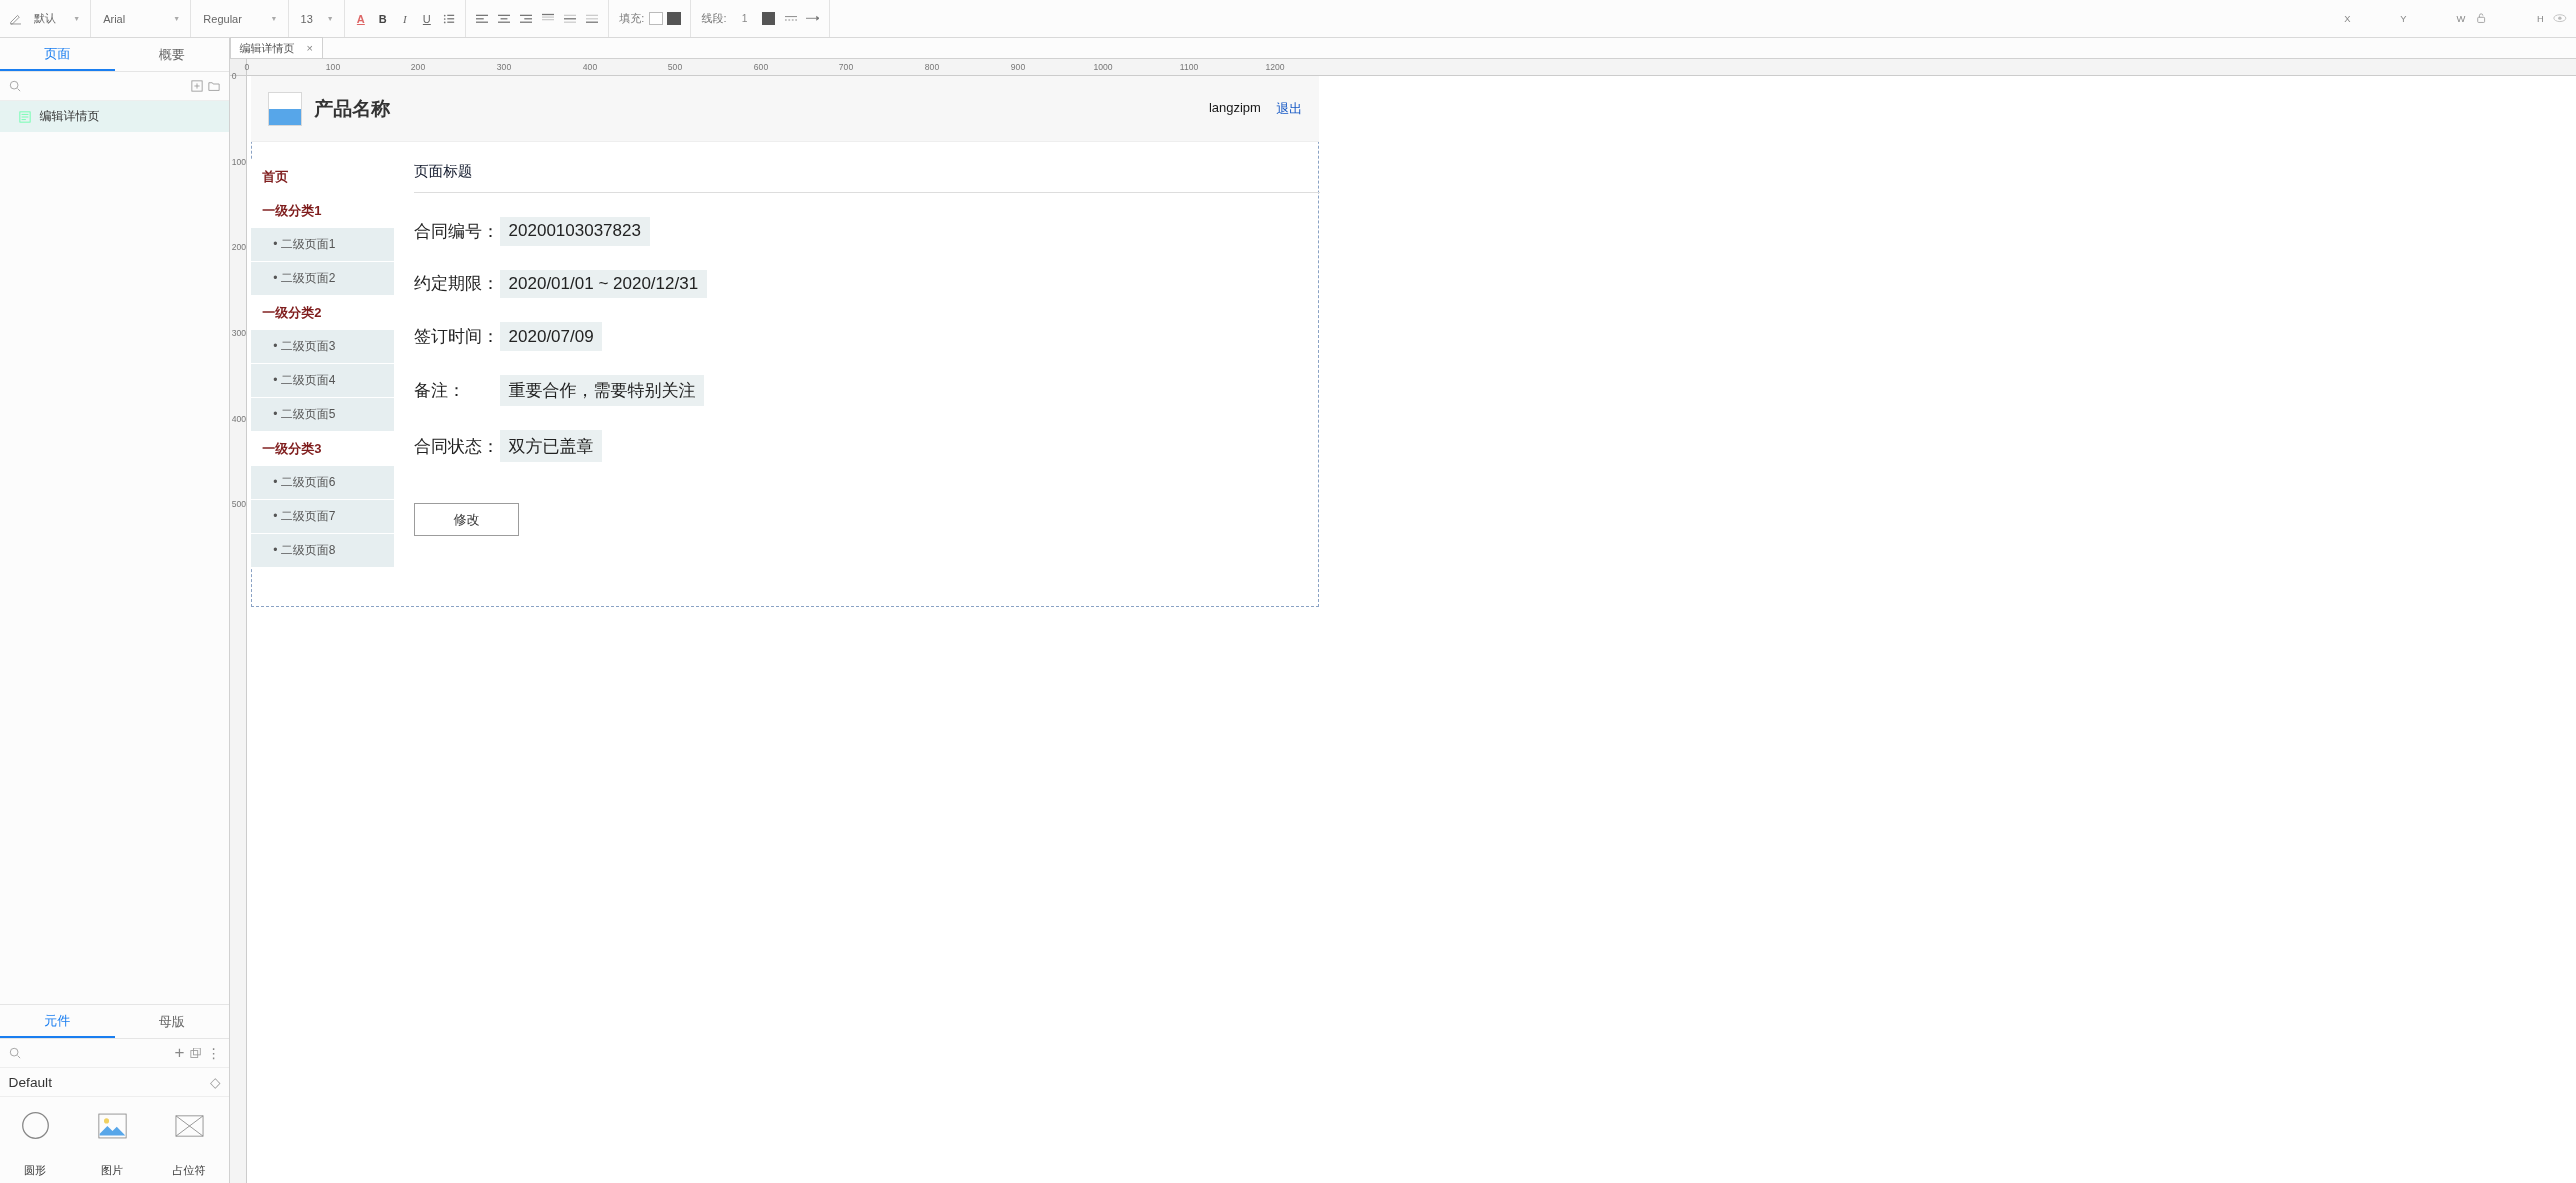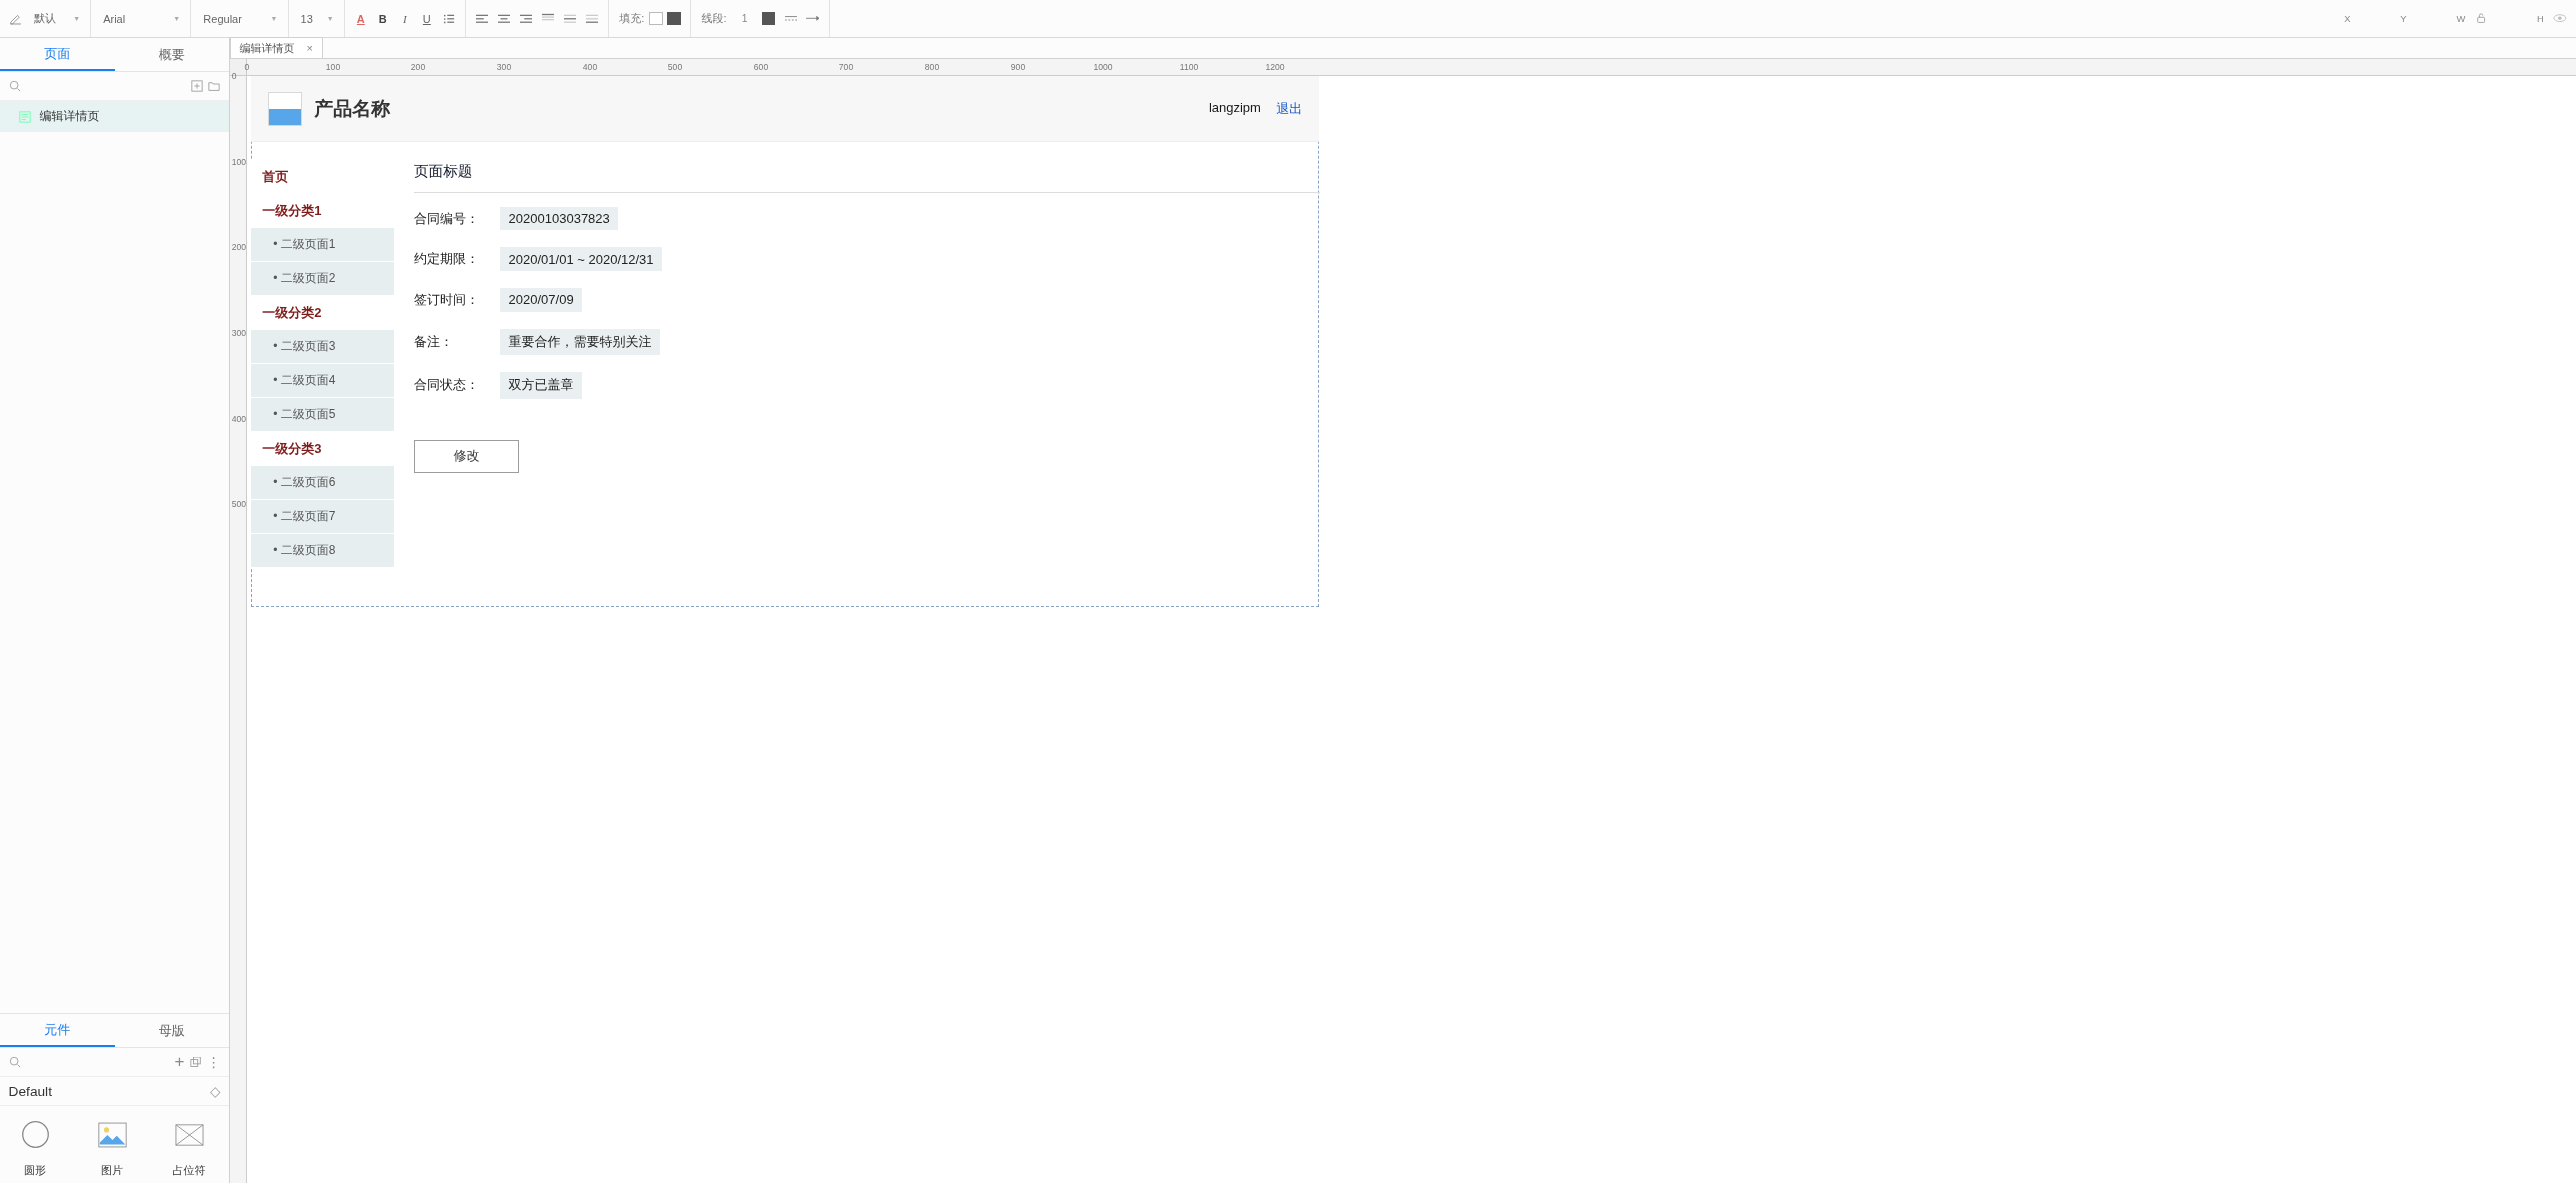--- a/index.html
+++ b/index.html
@@ -30,21 +30,21 @@
 .tabs div { flex:1; display:flex; align-items:center; justify-content:center; font-size:13px; color:#666; cursor:pointer; }
 .tabs div.active { color:#1a7ef0; font-weight:500; border-bottom:2.6px solid #1a7ef0; }
 .searchbar { display:flex; align-items:center; height:29px; padding:0 8.6px; border-bottom:0.9px solid #eee; gap:5.1px; }
 .searchbar .spacer { flex:1; }
 .searchbar input { border:none; background:transparent; outline:none; width:51px; }
 .treeitem { display:flex; align-items:center; height:31px; padding-left:19px; gap:8.6px; background:#e6f3f2; color:#333; font-size:12px; cursor:pointer; }
 .lower { border-top:0.9px solid #e5e5e5; }
 .lower .tabs div.active { border-bottom:2.6px solid #1a7ef0; }
 .libhead { display:flex; align-items:center; justify-content:space-between; height:29px; padding:0 8.6px; font-size:13.7px; border-bottom:0.9px solid #eee; }
 .libgrid { display:flex; padding:12px 5.1px; gap:17px; }
-.libcell { width:60px; display:flex; flex-direction:column; align-items:center; gap:12px; font-size:11px; cursor:pointer; }
+.libcell { width:60px; display:flex; flex-direction:column; align-items:center; gap:21px; font-size:11px; cursor:pointer; }
 .libicon { width:33px; height:33px; display:flex; align-items:center; justify-content:center; }
 
 
 .rightpanel { flex:1; display:flex; flex-direction:column; background:#fff; }
 .tabstrip { height:21.4px; background:#fcfcfc; border-bottom:0.9px solid #d1d1d1; display:flex; align-items:flex-end; }
 .tabstrip .tab { height:21.4px; padding:0 8.6px; display:flex; align-items:center; gap:8.6px; background:#fff; border:0.9px solid #d1d1d1; border-bottom:none; font-size:11px; color:#555; cursor:pointer; }
 .tabstrip .close { color:#888; font-size:11px; margin-left:3.4px; }
 .rulercorner { width:17px; height:17px; background:#f0f0f0; border-right:0.9px solid #ccc; border-bottom:0.9px solid #ccc; position:absolute; }
 .canvaswrap { position:relative; flex:1; overflow:hidden; }
 .ruler-h { position:absolute; top:0; left:17px; right:0; height:17px; background:#f4f4f4; border-bottom:0.9px solid #ccc; }
@@ -62,21 +62,21 @@
 .mock-header .right { margin-left:auto; display:flex; gap:15.4px; font-size:13px;padding-left:32px; }
 .mock-header .right a { color:#1558c5; cursor:pointer; }
 .mock-header .right span.user { color:#1a1a1a; }
 .mock-body { position:absolute; left:4.3px; top:84px; display:flex; }
 .mock-side { width:143px; }
 .mock-side .row { height:34px; display:flex; align-items:center; padding-left:11px; font-size:13px; border-bottom:0.9px solid #fff; cursor:pointer; }
 .mock-side .row.h { font-weight:bold; background:#fff; color:#7f1d1d; }
 .mock-side .row.s { background:#e6eef0; color:#555; font-size:12px; padding-left:22px; }
 .mock-main { width:906px; margin-left:19.7px; }
 .mock-main .ptitle { font-size:14.6px; color:#0f172a; padding:1.7px 0 11px; border-bottom:0.9px solid #ddd; margin-bottom:13.7px; }
-.kv { display:flex; align-items:center; margin-bottom:17px; font-size:13px; }
+.kv { display:flex; align-items:center; margin-bottom:17px; font-size:17px;margin-top:24px; }
 .kv .k { width:86px; color:#222; }
 .kv .v { padding:4.3px 8.6px; background:#eaf0f1; color:#222; }
 .mock-btn { width:105px; height:33px; border:0.9px solid #9c9c9c; background:#fff; display:flex; align-items:center; justify-content:center; font-size:13px; margin-top:41px; cursor:pointer; }
 .flex1 { flex:1; }
 </style>
 </head>
 <body>
 
 <div class="toolbar">
   <div class="group">

